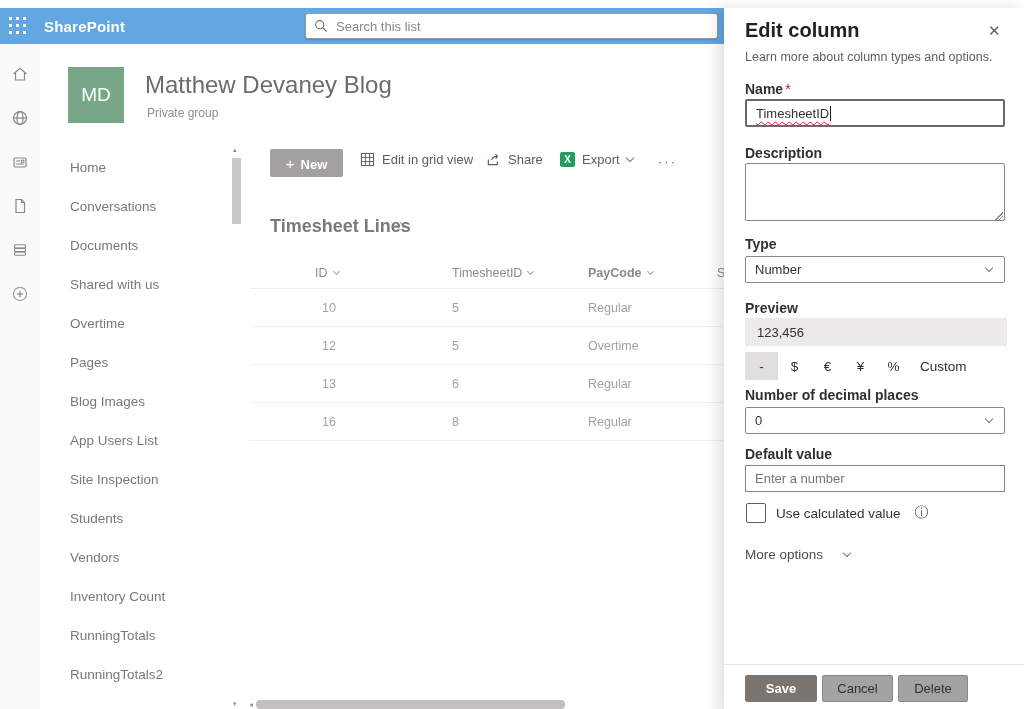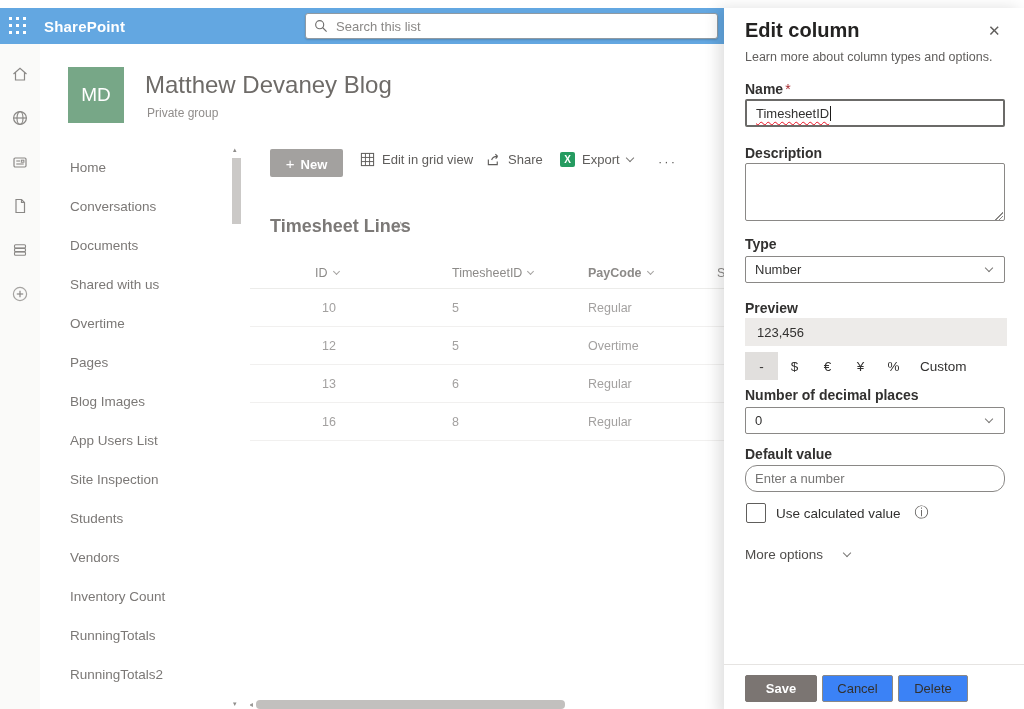--- a/index.html
+++ b/index.html
@@ -72,31 +72,31 @@
   .p-textarea { position:absolute; left:21px; top:155px; width:260px; height:58px; border:1px solid #8a8886; border-radius:2px; resize:none; font-family:"Liberation Sans",sans-serif; font-size:13px; padding:6px 9px; outline:none; color:#323130; }
   .grip { position:absolute; left:270px; top:203px; width:9px; height:9px; background:
       linear-gradient(135deg, transparent 0 55%, #8a8886 55% 62%, transparent 62% 75%, #8a8886 75% 82%, transparent 82%); pointer-events:none; }
   .dropdown { cursor:pointer; }
   .dropdown .chev { position:absolute; right:12px; top:11px; }
   .preview-box { position:absolute; left:21px; top:310px; width:262px; height:28px; background:#edebe9; font-size:13px; color:#323130; display:flex; align-items:center; padding:0 12px; }
   .fmtrow { position:absolute; left:21px; top:344px; height:28px; display:flex; align-items:center; }
   .fmtbtn { width:33px; height:28px; display:grid; place-items:center; font-size:13.5px; color:#323130; cursor:pointer; background:transparent; border:none; font-family:"Liberation Sans",sans-serif; }
   .fmtbtn.sel { background:#e1dfdd; }
   .fmtbtn.custom { width:auto; padding:0 10px; }
-  .real-input { position:absolute; left:21px; width:260px; height:27px; border:1px solid #8a8886; border-radius:12px; font-size:13px; padding:0 9px; outline:none; color:#323130; font-family:"Liberation Sans",sans-serif; }
+  .real-input { position:absolute; left:21px; width:260px; height:27px; border:1px solid #8a8886; border-radius:0; font-size:13px; padding:0 9px; outline:none; color:#323130; font-family:"Liberation Sans",sans-serif; }
   .real-input::placeholder { color:#767574; }
   .checkrow { position:absolute; left:22px; top:495px; display:flex; align-items:center; gap:10px; }
   .checkbox { width:20px; height:20px; border:1px solid #605e5c; border-radius:2px; background:#fff; cursor:pointer; }
   .checklabel { font-size:13.5px; color:#323130; }
   .info { font-size:14px; color:#605e5c; margin-left:4px; cursor:pointer; }
   .moreopts { position:absolute; left:21px; top:539px; font-size:13.5px; color:#4f4d4b; cursor:pointer; display:flex; align-items:center; gap:21px; }
   .p-divider { position:absolute; left:0; top:656px; width:300px; height:1px; background:#e6e4e2; }
   .btn { position:absolute; top:667px; height:27px; border-radius:2px; font-size:13px; font-family:"Liberation Sans",sans-serif; cursor:pointer; }
   .btn-save { left:21px; width:72px; background:#7b7572; color:#fff; border:1px solid #7b7572; font-weight:700; }
-  .btn-white { background:#3b82f6; color:#323130; border:1px solid #8a8886; }
+  .btn-white { background:#a3a3a3; color:#323130; border:1px solid #8a8886; }
   .btn-cancel { left:98px; width:71px; }
   .btn-delete { left:174px; width:70px; }
 </style>
 </head>
 <body>
 
 <div class="app">
 
   <header class="topbar">
     <div class="waffle">

